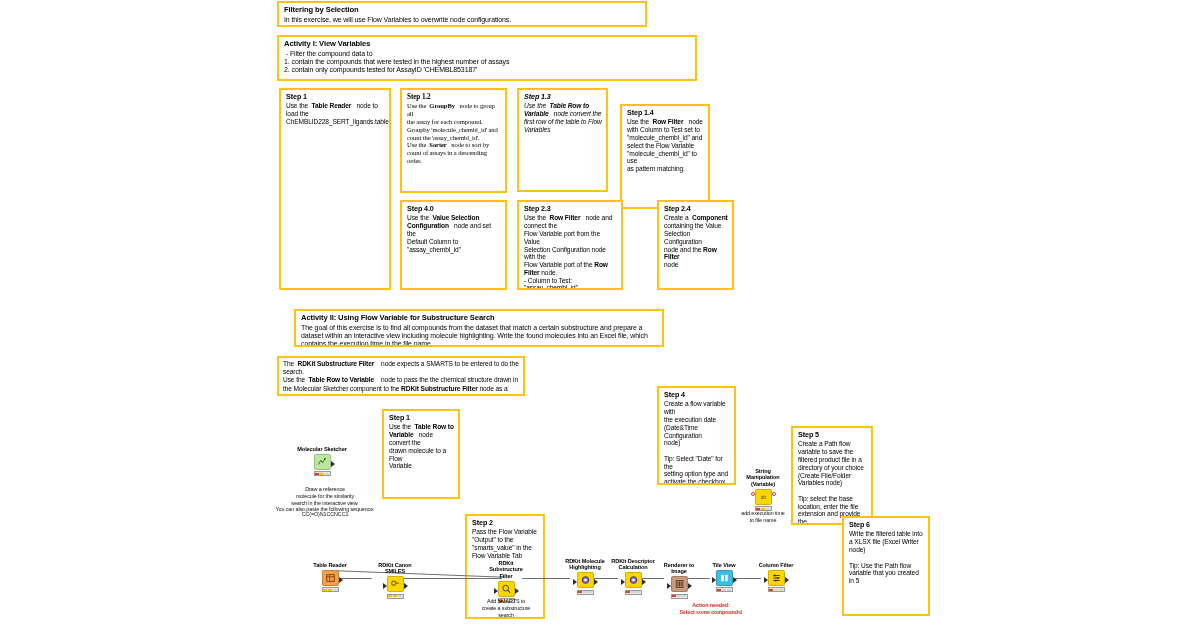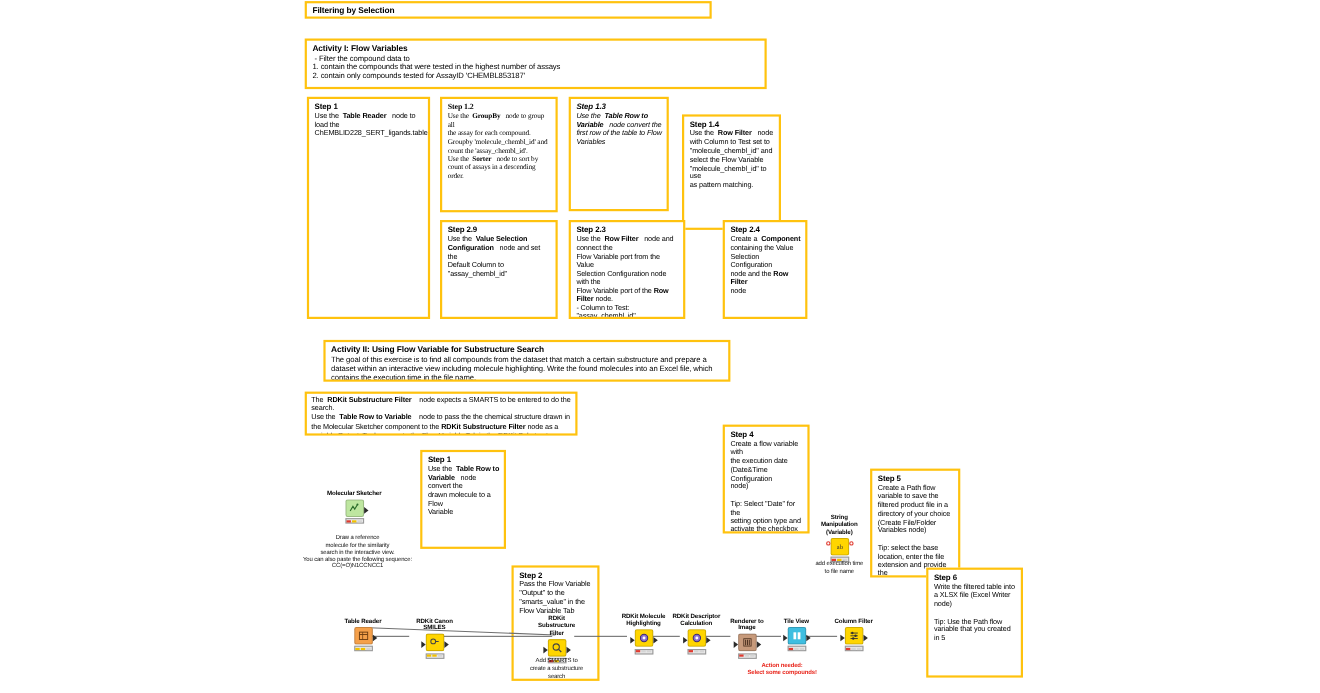--- a/index.html
+++ b/index.html
@@ -110,27 +110,27 @@
   
   .wire { position:absolute; background:#6f6f6f; height:1px; }
 
   .smiles { font-size:5.4px; }
 </style>
 </head>
 <body>
 
 <div class="canvas">
 
-  <div class="box wide" style="left:277px; top:1px; width:370px; height:16px;">
+  <div class="box wide" style="left:277px; top:1px; width:370px; height:26px;">
     <span class="title">Filtering by Selection</span>
     <span class="body">In this exercise, we will use Flow Variables to overwrite node configurations.</span>
   </div>
 
   <div class="box wide" style="left:277px; top:35px; width:420px; height:46px;">
-    <span class="title">Activity I: Flow Variables</span>
+    <span class="title">Activity I: View Variables</span>
     <span class="body"> - Filter the compound data to
 1. contain the compounds that were tested in the highest number of assays
 2. contain only compounds tested for AssayID 'CHEMBL853187'</span>
   </div>
 
   <div class="box" style="left:279px; top:88px; width:112px; height:202px;">
     <span class="title">Step 1</span>
     <span class="body">Use the  <b>Table Reader</b>   node to
 load the
 ChEMBLID228_SERT_ligands.table</span>
@@ -159,21 +159,21 @@
     <span class="title">Step 1.4</span>
     <span class="body">Use the  <b>Row Filter</b>   node
 with Column to Test set to
 "molecule_chembl_id" and
 select the Flow Variable
 "molecule_chembl_id" to use
 as pattern matching.</span>
   </div>
 
   <div class="box" style="left:400px; top:200px; width:107px; height:90px;">
-    <span class="title">Step 2.9</span>
+    <span class="title">Step 4.0</span>
     <span class="body">Use the  <b>Value Selection
 Configuration</b>   node and set the
 Default Column to
 "assay_chembl_id"</span>
   </div>
 
   <div class="box" style="left:517px; top:200px; width:106px; height:90px;">
     <span class="title">Step 2.3</span>
     <span class="body">Use the  <b>Row Filter</b>   node and connect the
 Flow Variable port from the Value

